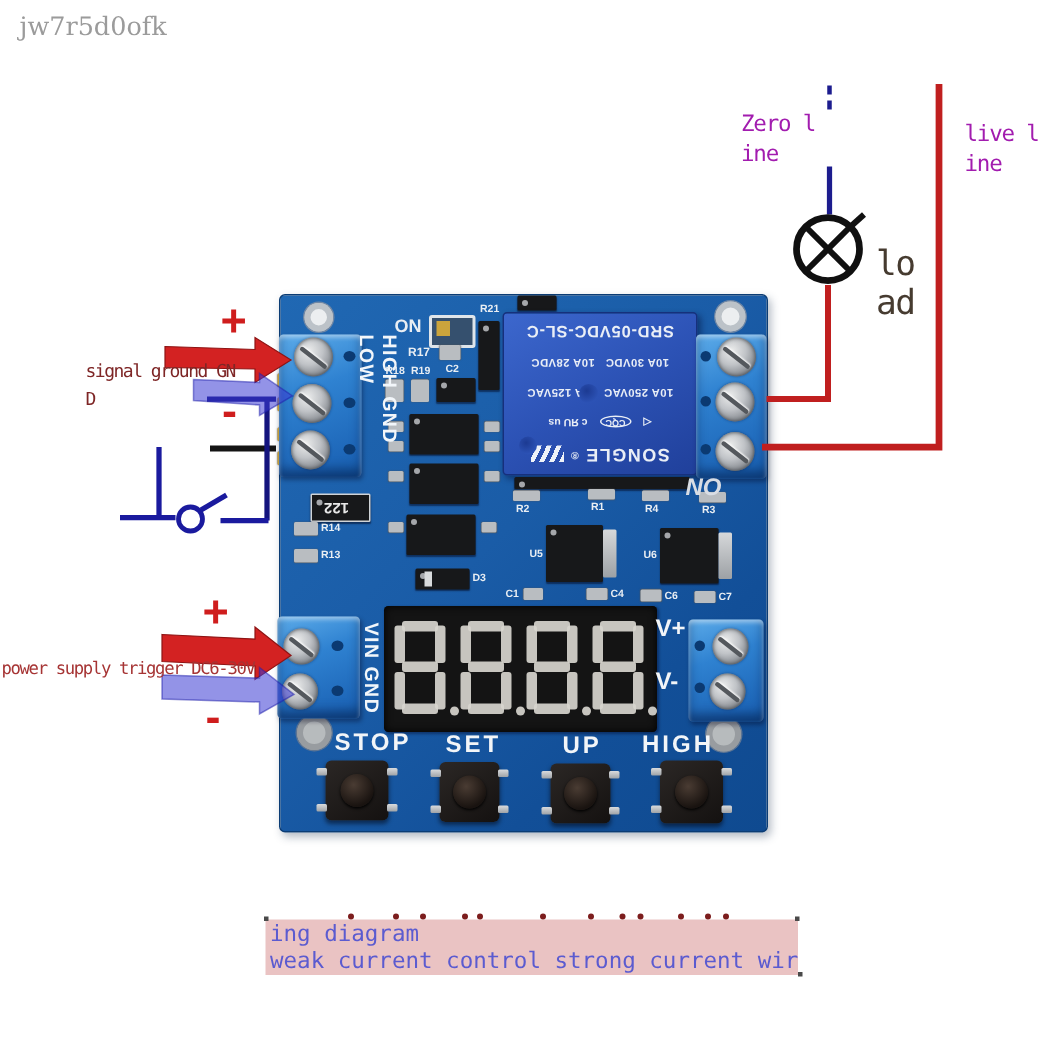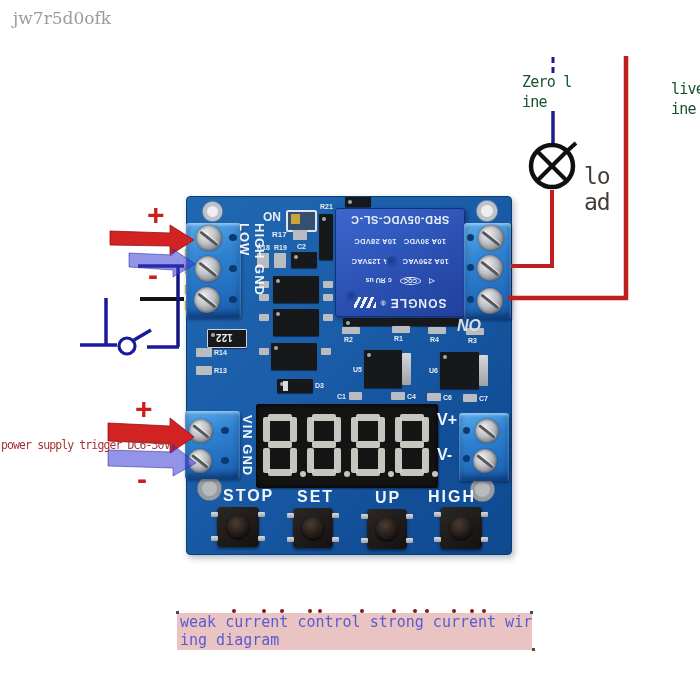--- a/index.html
+++ b/index.html
@@ -2,22 +2,22 @@
 <html><head>
 <meta charset="utf-8">
 <style>
   html,body{margin:0;padding:0;background:#ffffff;}
   #stage{position:relative;width:700px;height:700px;background:#ffffff;overflow:hidden;
          font-family:"DejaVu Sans Mono",monospace;}
   .abs{position:absolute;}
   
   .note{position:absolute;color:#a63434;font:12px "DejaVu Sans Mono",monospace;
         letter-spacing:-1px;line-height:19px;white-space:pre;z-index:4;}
-  .note2{position:absolute;color:#14532d;font:15px "DejaVu Sans Mono",monospace;
-        letter-spacing:-0.8px;line-height:20px;white-space:pre;z-index:4;margin-left:28px;}
+  .note2{position:absolute;color:#a21caf;font:15px "DejaVu Sans Mono",monospace;
+        letter-spacing:-0.8px;line-height:20px;white-space:pre;z-index:4;}
   .sign{position:absolute;color:#cf1d1d;font:900 30px "Liberation Sans",sans-serif;z-index:4;}
   .v220{position:absolute;color:#c6202c;font:bold 24px "Liberation Sans",sans-serif;
         letter-spacing:-0.5px;z-index:4;}
   .loadtxt{position:absolute;color:#463b30;font:23px "DejaVu Sans Mono",monospace;
         letter-spacing:-1px;line-height:26px;white-space:pre;z-index:4;}
   .watermark{position:absolute;left:13px;top:8px;color:#9b9b9b;
         font:17px "DejaVu Serif",serif;z-index:4;}
   
   #board{position:absolute;left:186px;top:196px;width:324px;height:357px;z-index:1;
          background:linear-gradient(135deg,#2068b3 0%,#1a5ca7 45%,#124f98 75%,#0f4a90 100%);
@@ -93,20 +93,21 @@
 
 <div id="stage">
 
   <div class="watermark">jw7r5d0ofk</div>
 
   <div class="note2" style="left:494px;top:72px;"><span>Zero l</span><br><span>ine</span></div>
   <div class="note2" style="left:643px;top:79px;"><span>live l</span><br><span>ine</span></div>
   <div class="loadtxt" style="left:584px;top:163px;"><span>lo</span><br><span>ad</span></div>
 
   <div class="sign" style="left:147px;top:198px;">+</div>
+  <div class="note" style="left:57px;top:238px;color:#7e2626;"><span>signal ground GN</span><br><span>D</span></div>
   <div class="sign" style="left:148px;top:258px;">-</div>
 
   <div class="sign" style="left:135px;top:392px;">+</div>
   <div class="note" style="left:1px;top:436px;font-size:11.5px;letter-spacing:-0.9px;">power supply trigger DC6-30V</div>
   <div class="sign" style="left:137px;top:462px;">-</div>
 
   <div id="board">
 
     <div class="hole" style="left:16px;top:5px;width:19px;height:19px;"></div>
     <div class="hole" style="left:290px;top:4px;width:20px;height:20px;"></div>
@@ -348,22 +349,22 @@
       <path d="M147 347 H179"></path>
     </g>
 
     <polygon points="110,231 170,233 170,225 194,240 170,255 170,246 110,245" fill="#d32222" stroke="#8e1414" stroke-width="0.8"></polygon>
     <polygon points="129,253 173,255 173,249 195,264 173,277 173,270 129,267" fill="#3b3bd4" fill-opacity="0.55" stroke="#1d1daa" stroke-opacity="0.5"></polygon>
     <polygon points="108,423 170,426 170,418 194,437 170,453 170,444 108,441" fill="#d32222" stroke="#8e1414" stroke-width="0.8"></polygon>
     <polygon points="108,450 173,452 173,445 196,463 173,476 173,468 108,466" fill="#3b3bd4" fill-opacity="0.55" stroke="#1d1daa" stroke-opacity="0.5"></polygon>
   </svg>
 
   <div id="caption">
+    <div class="cap-line">ing diagram</div>
     <div class="cap-line">weak current control strong current wir</div>
-    <div class="cap-line">ing diagram</div>
   </div>
   <div class="cornerdot" style="left:176px;top:611px;"></div>
   <div class="cornerdot" style="left:530px;top:611px;"></div>
   <div class="cornerdot" style="left:532px;top:648px;"></div>
 
 <span class="reddot" style="left: 232px; top: 609px;"></span>
     <span class="reddot" style="left: 262px; top: 609px;"></span>
     <span class="reddot" style="left: 280px; top: 609px;"></span>
     <span class="reddot" style="left: 308px; top: 609px;"></span>
     <span class="reddot" style="left: 318px; top: 609px;"></span>

